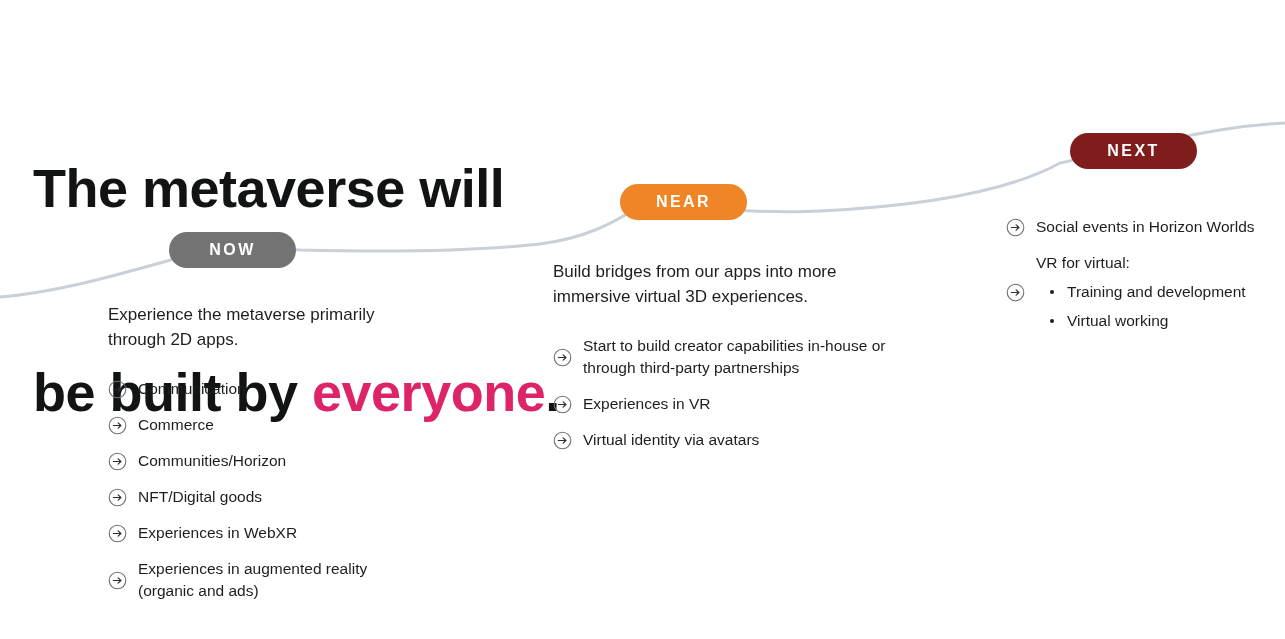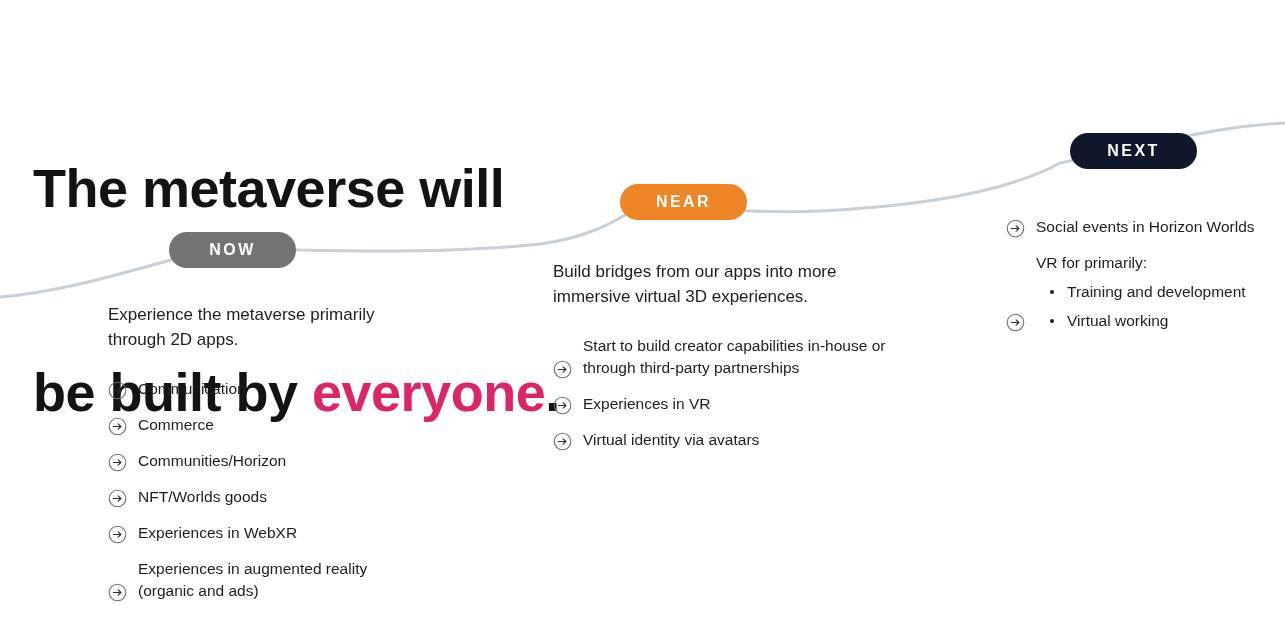--- a/index.html
+++ b/index.html
@@ -71,21 +71,21 @@
     font-size: 17px;
     line-height: 25px;
     font-weight: 400;
     color: #1c1e21;
     margin: 0 0 26px 0;
   }
 
   .item-list { list-style: none; margin: 0; padding: 0; }
   .item {
     display: flex;
-    align-items: flex-end;
+    align-items: center;
     margin-bottom: 14px;
     font-size: 15.5px;
     line-height: 22px;
     color: #1c1e21;
   }
   .item:last-child { margin-bottom: 0; }
 
   .arrow-icon {
     flex: 0 0 auto;
     width: 19px;
@@ -140,21 +140,21 @@
            C 1110 152, 1160 140, 1220 130
            C 1245 126, 1265 124, 1285 123" fill="none" stroke="#c9d0d8" stroke-width="3" stroke-linecap="round"></path>
 </svg>
 
 <div class="pill" id="pill-now" style="background: #737373; align-items: center;">
   <span>NOW</span>
 </div>
 <div class="pill" id="pill-near" style="background: rgb(239, 133, 39);">
   <span>NEAR</span>
 </div>
-<div class="pill" id="pill-next" style="background: #0f172a;">
+<div class="pill" id="pill-next" style="background: #7f1d1d;">
   <span>NEXT</span>
 </div>
 
 <div class="column" id="col-now">
   <p class="col-intro">Experience the metaverse primarily through 2D apps.</p>
   <ul class="item-list">
     <li class="item">
       <span class="arrow-icon">
         <svg width="19" height="19" viewBox="0 0 19 19" xmlns="http://www.w3.org/2000/svg">
           <circle cx="9.5" cy="9.5" r="8.3" fill="none" stroke="#6d7277" stroke-width="1.1"></circle>
@@ -181,21 +181,21 @@
       </span>
       <span class="item-text">Communities/Horizon</span>
     </li>
     <li class="item">
       <span class="arrow-icon">
         <svg width="19" height="19" viewBox="0 0 19 19" xmlns="http://www.w3.org/2000/svg">
           <circle cx="9.5" cy="9.5" r="8.3" fill="none" stroke="#6d7277" stroke-width="1.1"></circle>
           <path d="M5.4 9.5 H12.6 M10.1 6.9 L12.9 9.5 L10.1 12.1" fill="none" stroke="#2b2e31" stroke-width="1.2" stroke-linecap="round" stroke-linejoin="round"></path>
         </svg>
       </span>
-      <span class="item-text">NFT/Worlds goods</span>
+      <span class="item-text">NFT/Digital goods</span>
     </li>
     <li class="item">
       <span class="arrow-icon">
         <svg width="19" height="19" viewBox="0 0 19 19" xmlns="http://www.w3.org/2000/svg">
           <circle cx="9.5" cy="9.5" r="8.3" fill="none" stroke="#6d7277" stroke-width="1.1"></circle>
           <path d="M5.4 9.5 H12.6 M10.1 6.9 L12.9 9.5 L10.1 12.1" fill="none" stroke="#2b2e31" stroke-width="1.2" stroke-linecap="round" stroke-linejoin="round"></path>
         </svg>
       </span>
       <span class="item-text">Experiences in WebXR</span>
     </li>
@@ -256,21 +256,21 @@
       <span class="item-text">Social events in Horizon Worlds</span>
     </li>
     <li class="item">
       <span class="arrow-icon">
         <svg width="19" height="19" viewBox="0 0 19 19" xmlns="http://www.w3.org/2000/svg">
           <circle cx="9.5" cy="9.5" r="8.3" fill="none" stroke="#6d7277" stroke-width="1.1"></circle>
           <path d="M5.4 9.5 H12.6 M10.1 6.9 L12.9 9.5 L10.1 12.1" fill="none" stroke="#2b2e31" stroke-width="1.2" stroke-linecap="round" stroke-linejoin="round"></path>
         </svg>
       </span>
       <span class="item-text">
-        <span>VR for primarily:</span>
+        <span>VR for virtual:</span>
         <ul class="sub-list">
           <li class="sub-item">
             <span class="sub-dot"></span>
             <span>Training and development</span>
           </li>
           <li class="sub-item">
             <span class="sub-dot"></span>
             <span>Virtual working</span>
           </li>
         </ul>

